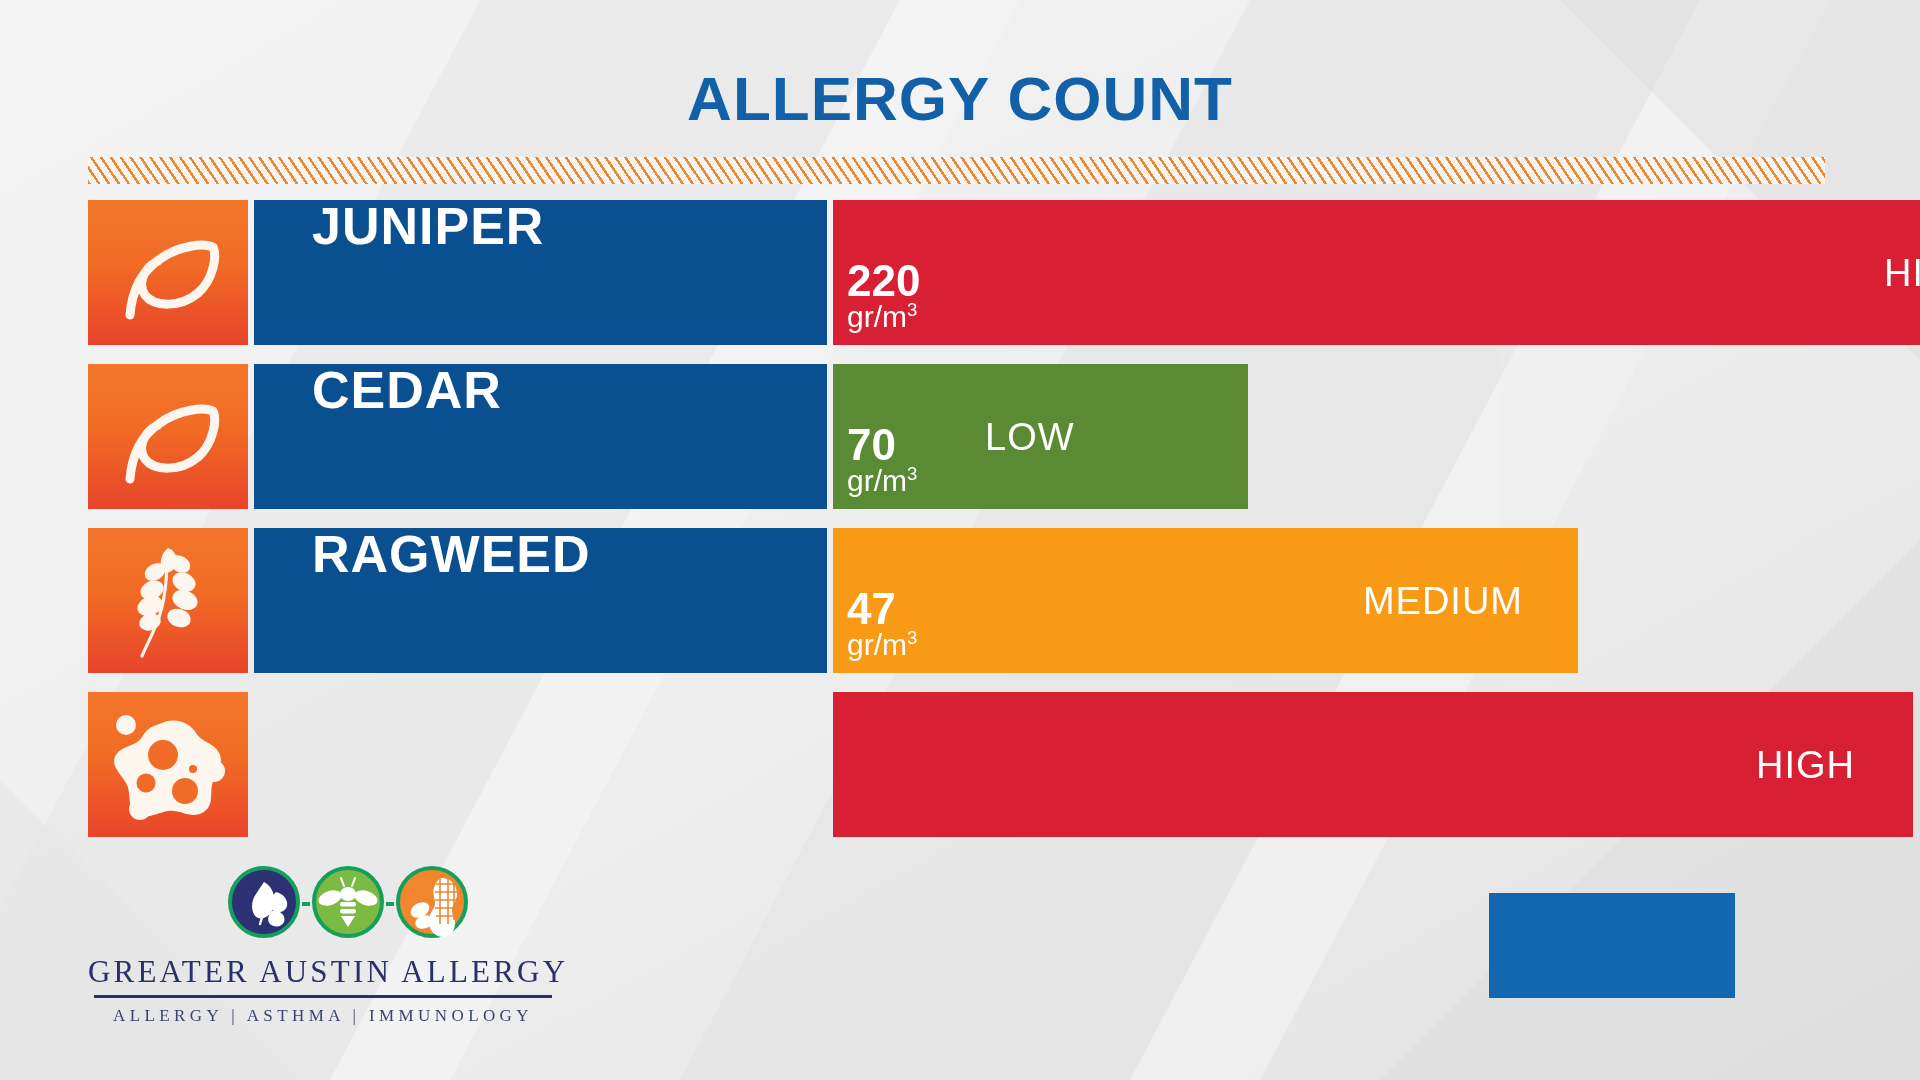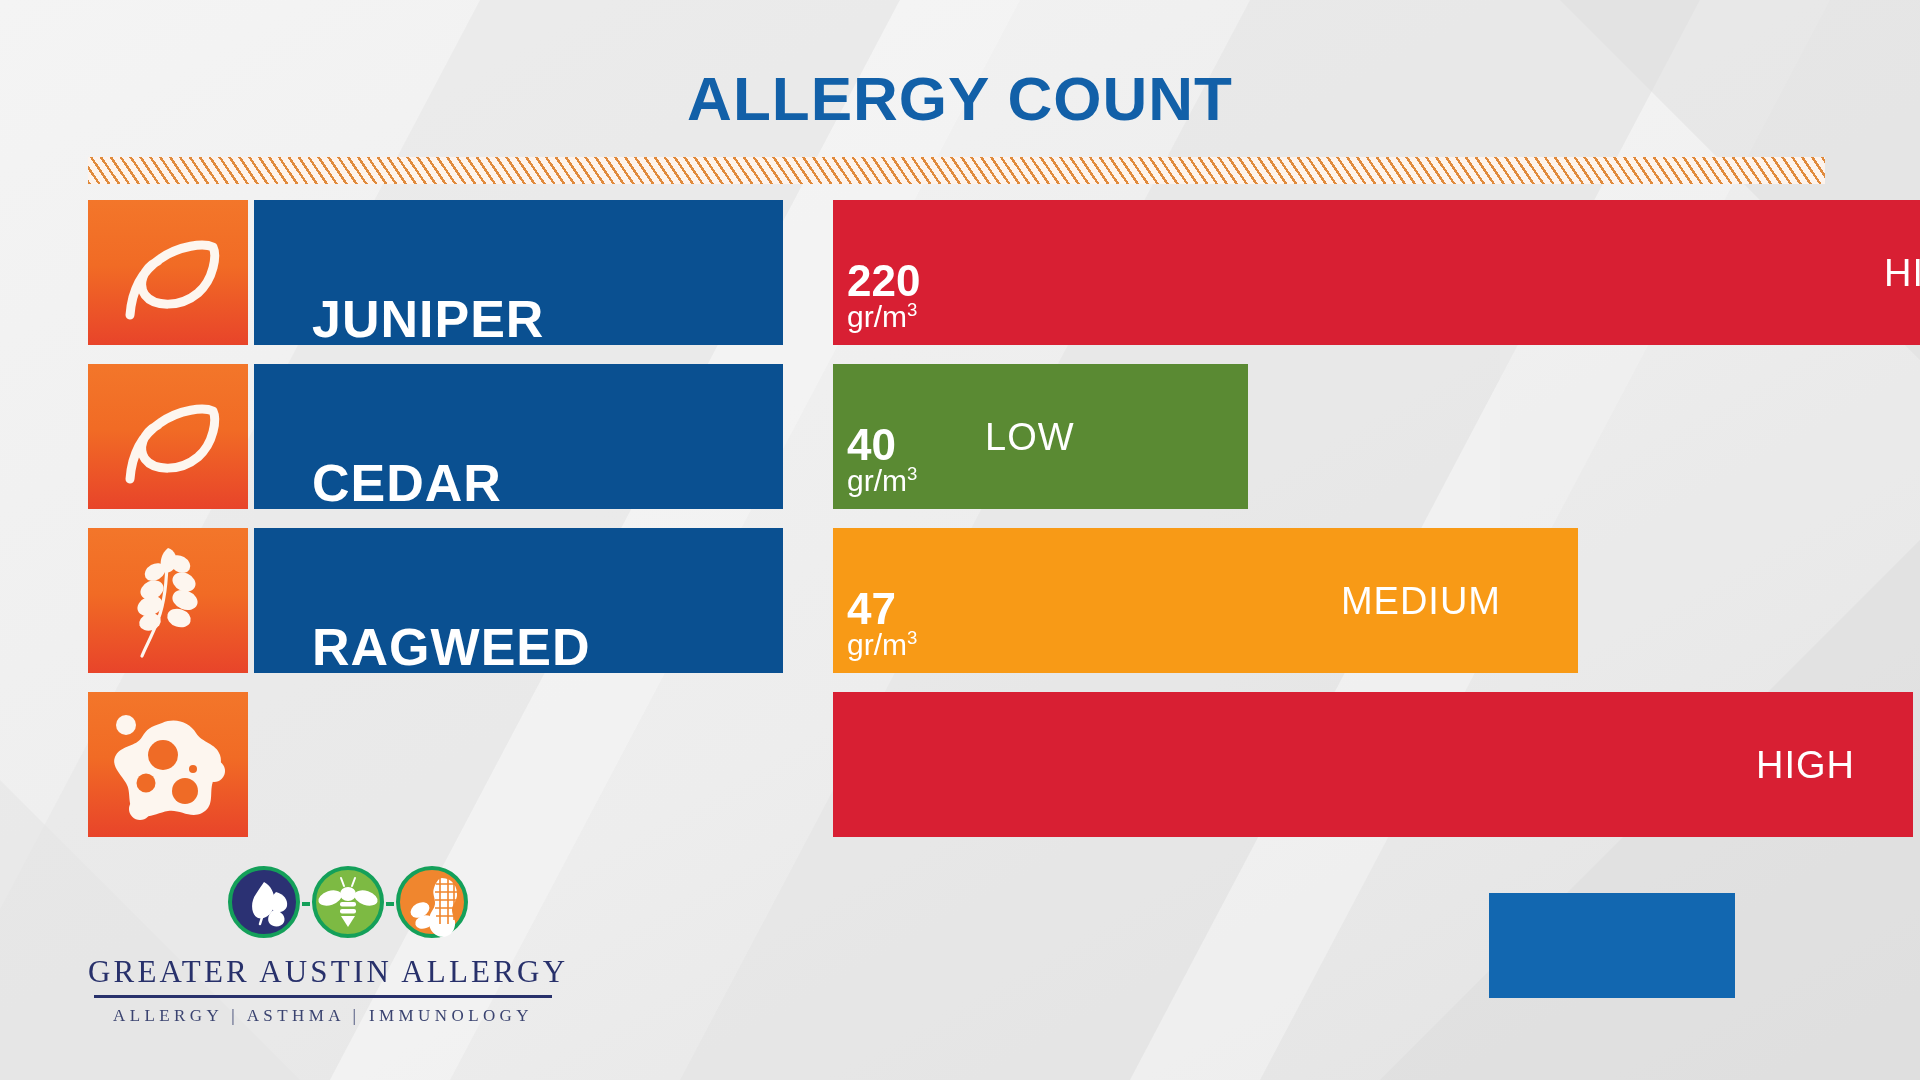--- a/index.html
+++ b/index.html
@@ -27,22 +27,22 @@
   
   .rows{position:absolute;left:88px;top:200px;width:1737px;z-index:3;}
   .row{position:relative;height:145px;margin-bottom:19px;}
   .icon-tile{
     position:absolute;left:0;top:0;width:160px;height:145px;
     background:linear-gradient(180deg,#f3762a 0%,#f16b25 45%,#e8442a 100%);
     display:flex;align-items:center;justify-content:center;
   }
   .icon-tile svg{display:block;}
   .label-panel{
-    position:absolute;left:166px;top:0;width:529px;height:145px;
-    background:#0a5091;display:flex;align-items:flex-end;
+    position:absolute;left:166px;top:0;width:573px;height:145px;
+    background:#0a5091;display:flex;align-items:flex-start;
   }
   .label-panel .lbl{
     color:#ffffff;font-size:52px;font-weight:bold;letter-spacing:1px;
     padding-left:58px;line-height:1;
   }
   .value-bar{
     position:absolute;top:0;height:145px;left:745px;
     display:flex;align-items:center;
   }
   .value-box{
@@ -51,21 +51,21 @@
   }
   .value-num{font-size:44px;font-weight:bold;display:block;}
   .value-unit{font-size:30px;font-weight:normal;display:block;}
   .value-unit sup{font-size:0.62em;vertical-align:super;}
   .level{
     position:absolute;color:#ffffff;font-size:38px;font-weight:normal;
     letter-spacing:1px;top:50%;transform:translateY(-50%);
   }
   .level.right{right:58px;}
   .level.inline{left:152px;}
-  .level.near-right{right:77px;}
+  .level.near-right{right:55px;}
   
   .gaa-logo{position:absolute;left:88px;top:862px;width:470px;z-index:4;}
   .gaa-circles{display:flex;justify-content:center;align-items:center;gap:0px;margin-left:50px;}
   .gaa-name{
     text-align:center;color:#28316b;font-family:"Liberation Serif",serif;
     font-size:31px;letter-spacing:3.2px;margin-top:8px;white-space:nowrap;
   }
   .gaa-rule{height:3px;background:#28316b;margin:5px 6px 0 6px;}
   .gaa-sub{
     text-align:center;color:#3a4370;font-family:"Liberation Serif",serif;
@@ -155,21 +155,21 @@
             <path d="M16 92 C 18 66, 28 48, 46 36 C 66 22, 90 20, 99 24 C 103 32, 100 56, 84 70 C 66 85, 40 84, 31 72 C 24 62, 28 46, 44 38"></path>
           </g>
         </svg>
       </span>
     </div>
     <div class="label-panel">
       <span class="lbl">CEDAR</span>
     </div>
     <div class="value-bar" style="width:415px;background:#5A8A33;">
       <div class="value-box">
-        <span class="value-num">40</span>
+        <span class="value-num">70</span>
         <span class="value-unit"><span>gr/m</span><sup>3</sup></span>
       </div>
       <span class="level inline">LOW</span>
     </div>
   </div>
 
   <div class="row">
     <div class="icon-tile">
       <span>
         <svg width="92" height="118" viewBox="0 0 92 118">

